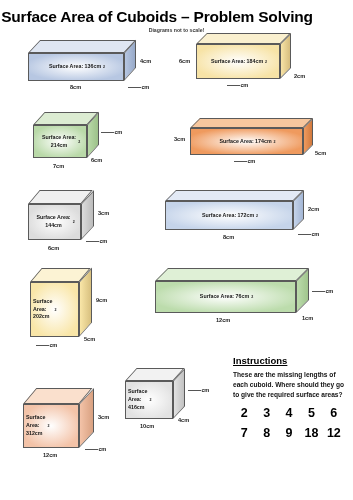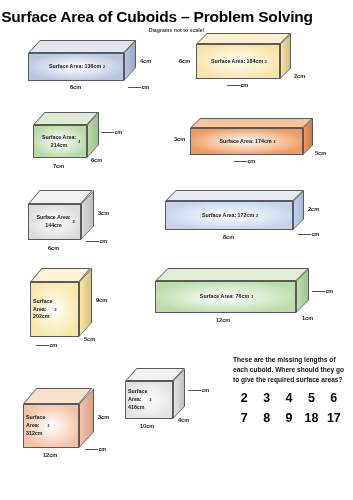--- a/index.html
+++ b/index.html
@@ -272,28 +272,29 @@
 416cm</span>
         <sup style="font-size:3.6px;font-weight:bold;">2</sup>
     </div>
   </div>
   <div class="dim dim-blank" style="left:63px; top:19px;"><span class="rule"></span>cm</div>
   <div class="dim" style="left:53px; top:49px;">4cm</div>
   <div class="dim" style="left:15px; top:55px;">10cm</div>
 </div>
 
 <div id="instructions-panel">
+  <div id="instructions-heading">Instructions</div>
   <div id="instructions-body">These are the missing lengths of each cuboid. Where should they go to give the required surface areas?</div>
   <div class="number-row">
     <span class="number-cell">2</span>
     <span class="number-cell">3</span>
     <span class="number-cell">4</span>
     <span class="number-cell">5</span>
     <span class="number-cell">6</span>
   </div>
   <div class="number-row">
     <span class="number-cell">7</span>
     <span class="number-cell">8</span>
     <span class="number-cell">9</span>
     <span class="number-cell">18</span>
-    <span class="number-cell">17</span>
+    <span class="number-cell">12</span>
   </div>
 </div>
 
 </body></html>

